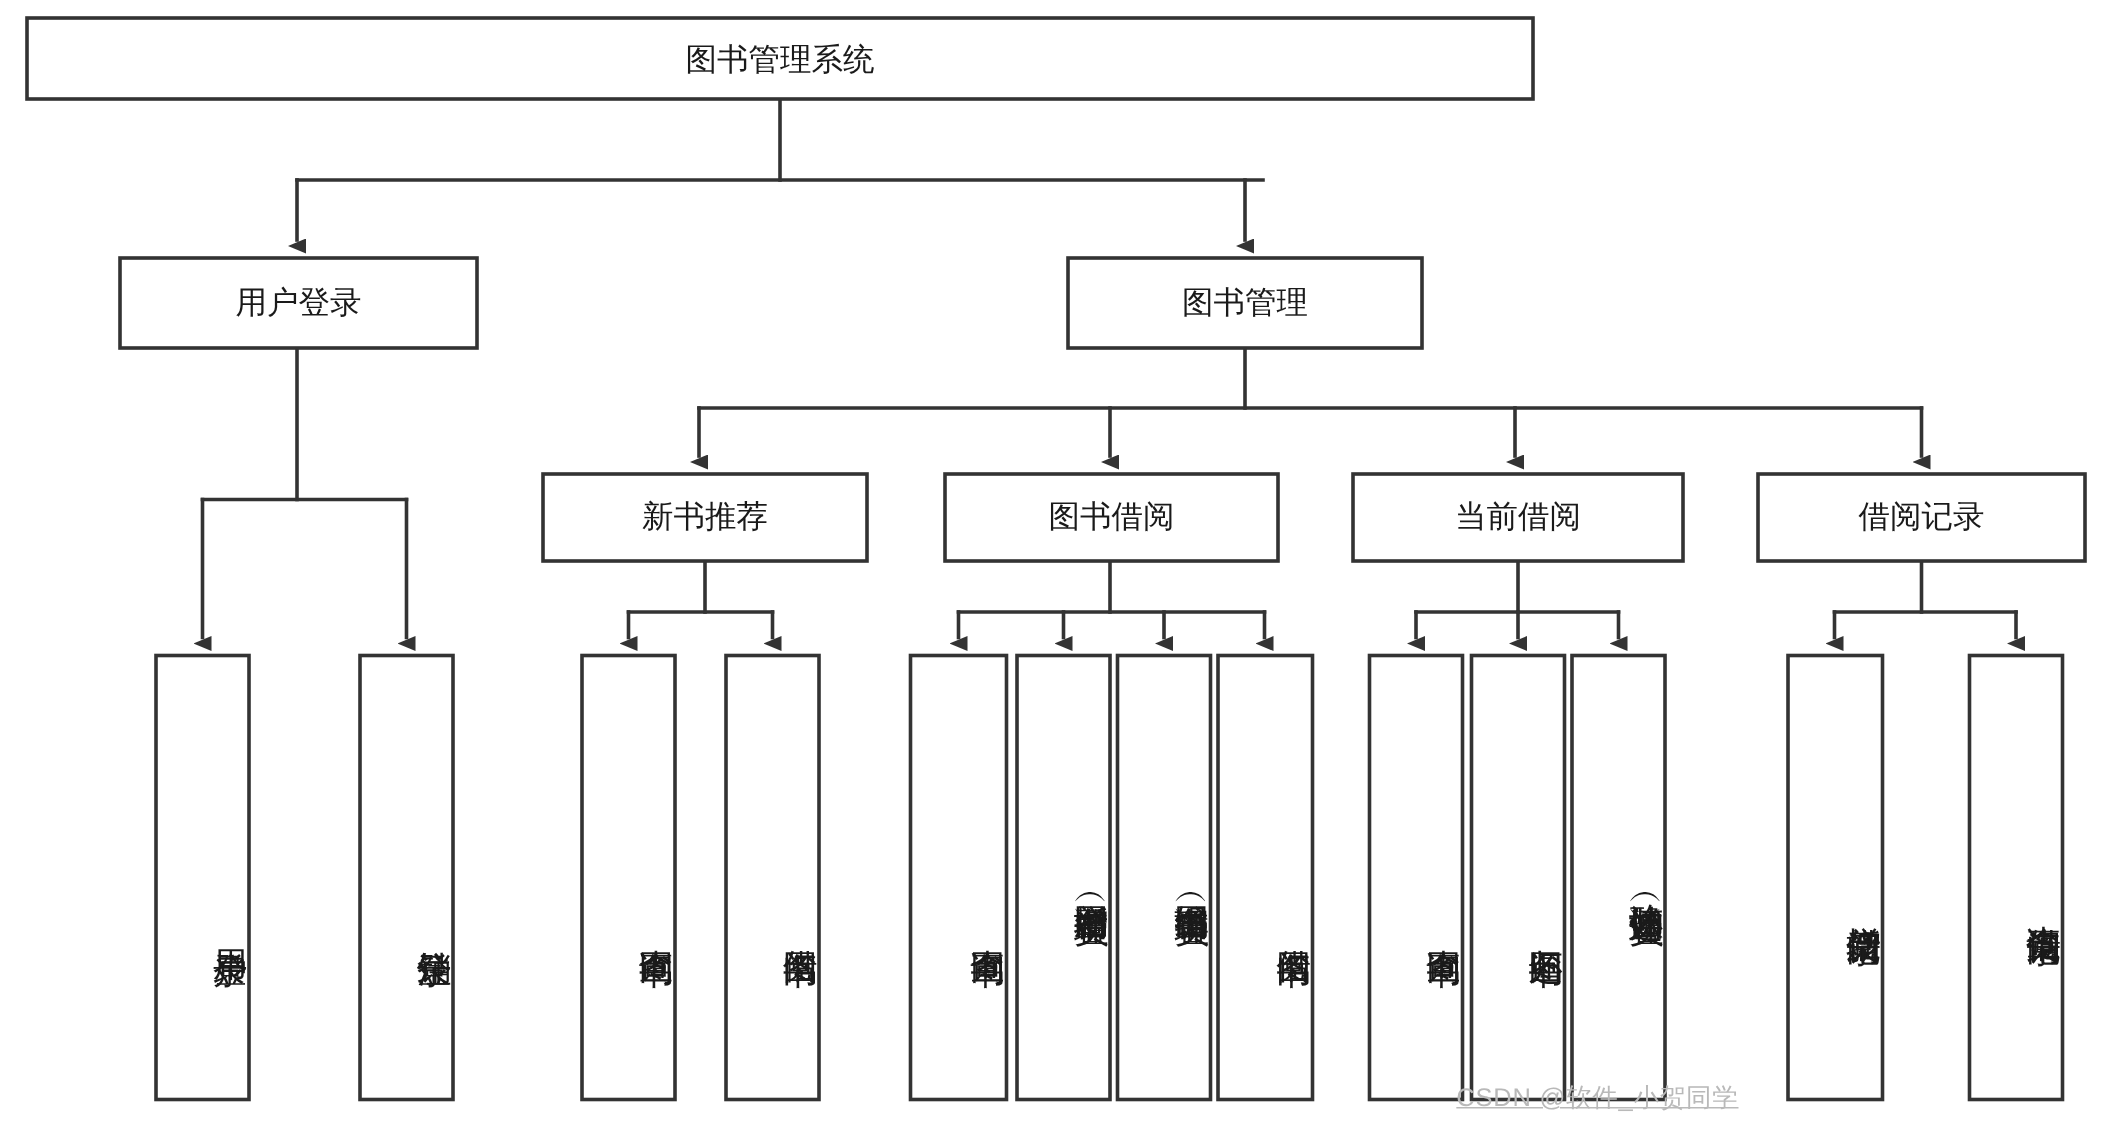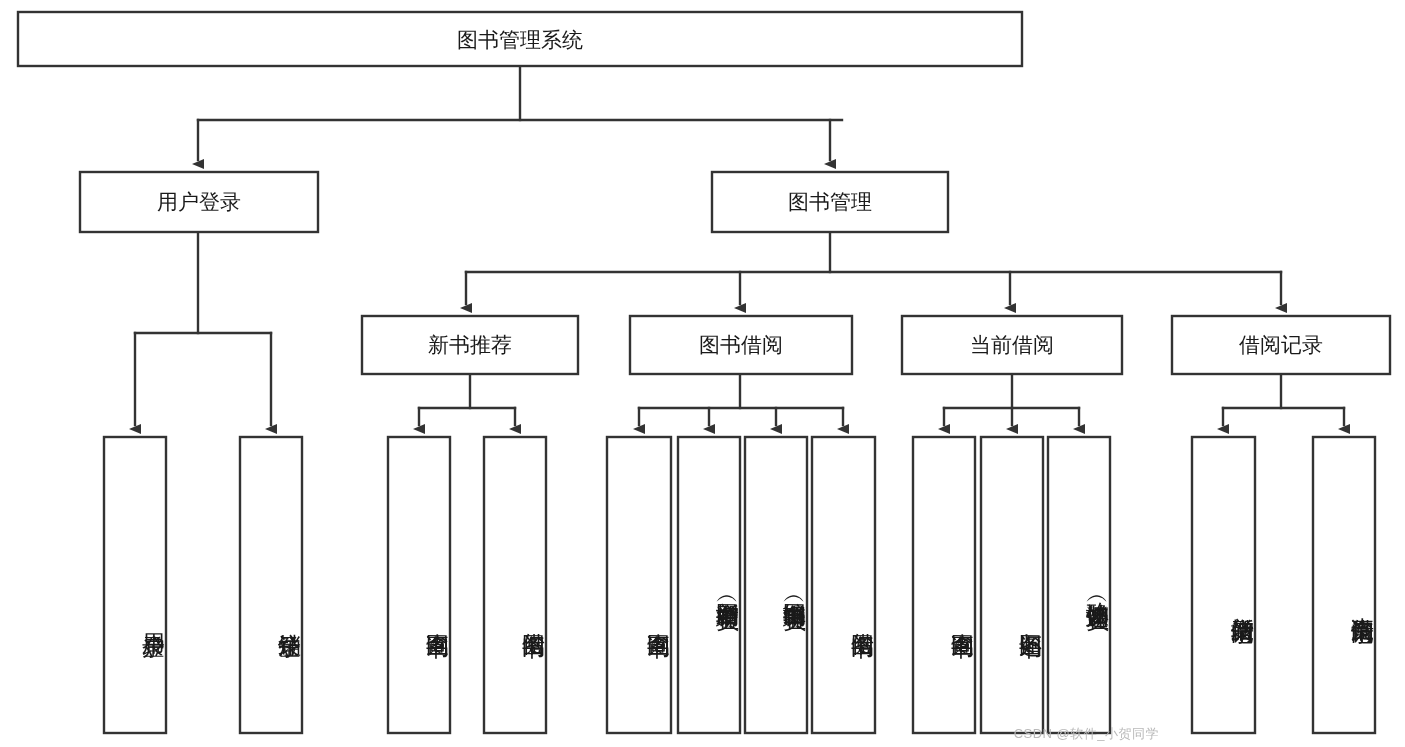--- a/index.html
+++ b/index.html
@@ -58,24 +58,25 @@
     align-items: flex-start;
     justify-content: center;
     white-space: nowrap;
     pointer-events: none;
   }
   .watermark {
     position: absolute;
     right: 8px;
     bottom: 4px;
     font-family: "Liberation Sans", "DejaVu Sans", sans-serif;
-    font-size: 13px;
+    font-size: 17px;
     color: #b9b9b9;
     letter-spacing: 0.5px;
     white-space: nowrap;
+    text-decoration: underline;
   }
 </style>
 </head>
 <body>
 
 <div id="diagram-root">
 
   <svg id="tree-svg" viewBox="0 0 1405 747">
     <defs>
       <marker id="arrow" markerWidth="10" markerHeight="12" refX="1" refY="6" orient="auto" markerUnits="userSpaceOnUse">

